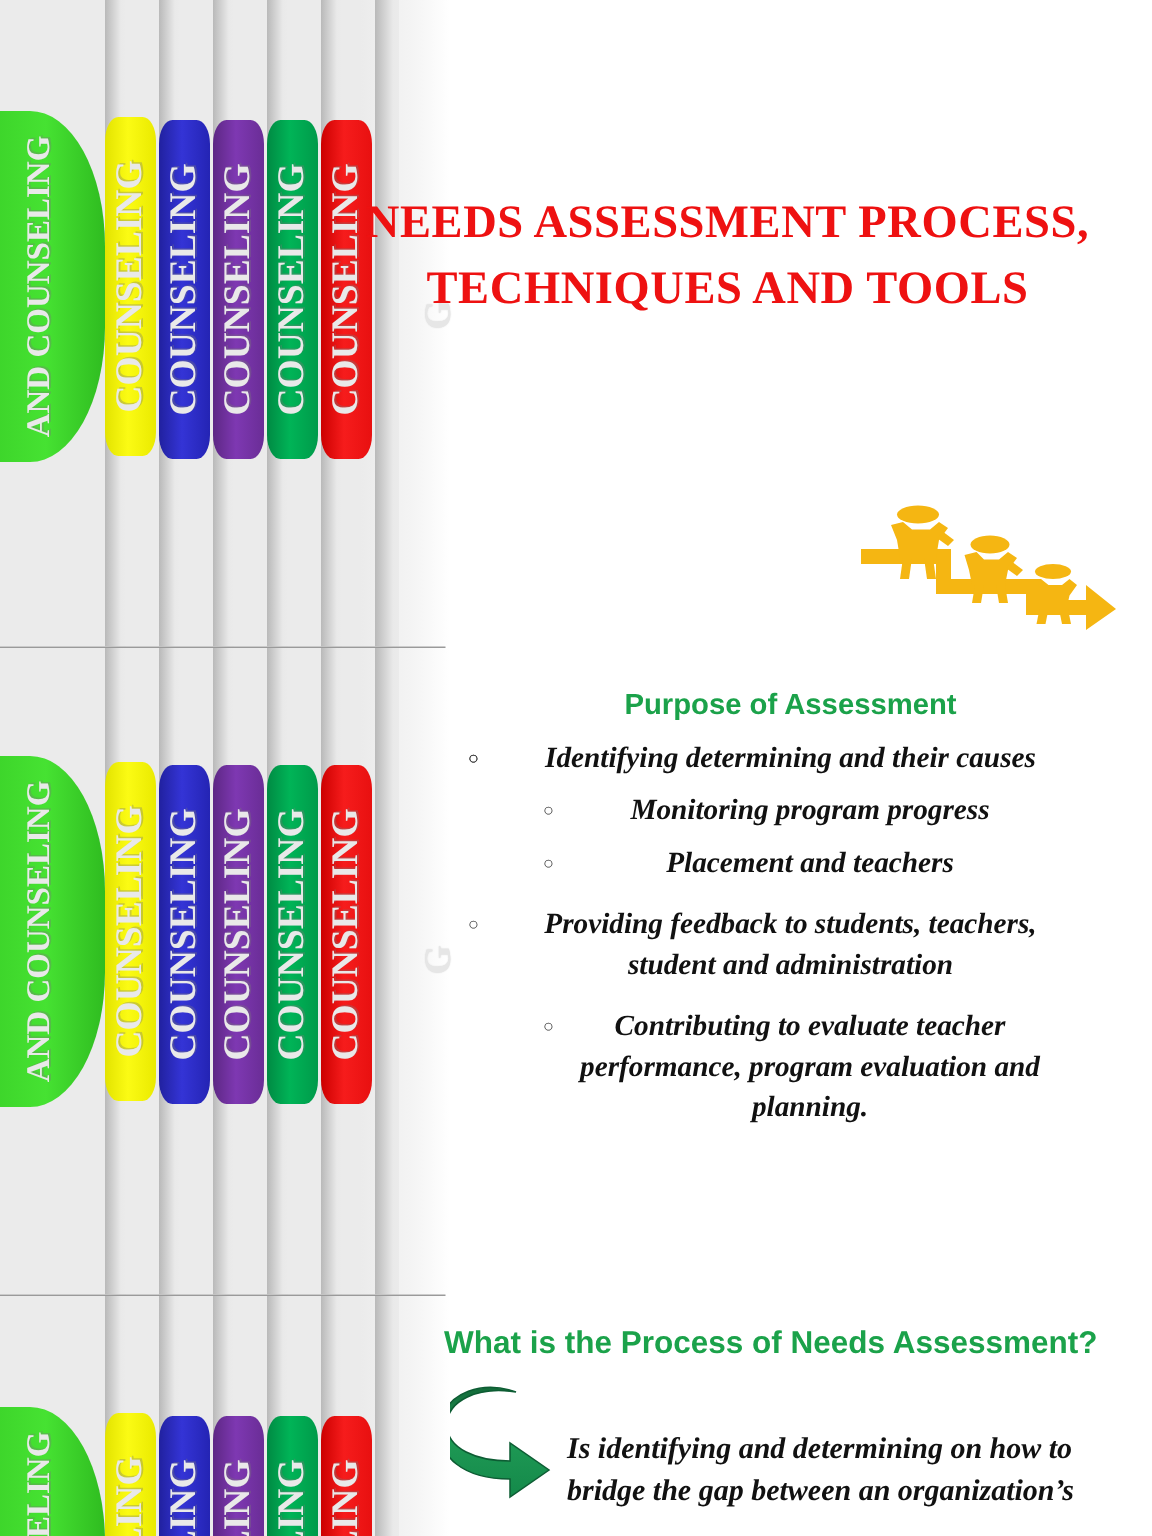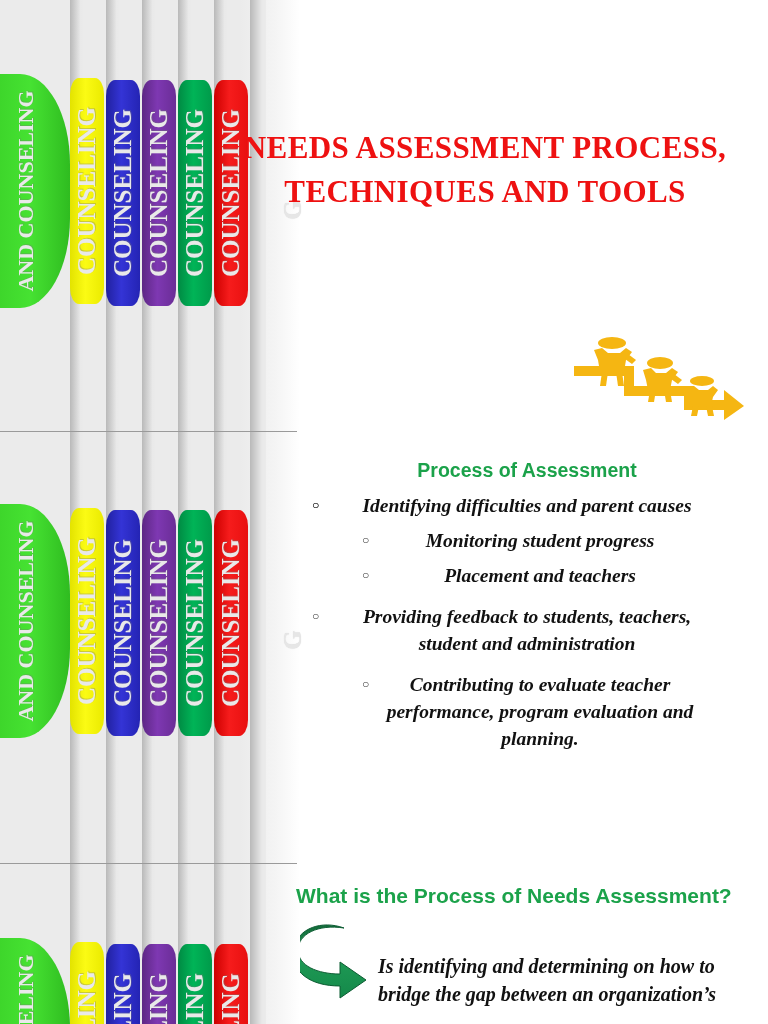--- a/index.html
+++ b/index.html
@@ -351,33 +351,33 @@
       </div>
       <div class="book" style="left:214px; top:78px; height:226px;">
         <div class="spine-color" style="background:linear-gradient(to right,#cc0000 0%,#f61c1c 45%,#e81010 100%);"></div>
         <div class="spine-label">COUNSELING</div>
       </div>
 
       <div class="ghost-g" style="left:283px; top:194px;">G</div>
     </div>
 
     <div class="content" style="left:296px; top:27px; width:462px;">
-      <div class="section-heading">Process of Assessment</div>
+      <div class="section-heading">Purpose of Assessment</div>
 
       <div class="bullets" style="margin-top:10px;">
         <div class="bullet lvl-1">
           <span class="marker">○</span>
         </div>
         <div class="bullet lvl-1">
           <span class="marker">○</span>
-          <span class="btext">Identifying difficulties and parent causes</span>
+          <span class="btext">Identifying determining and their causes</span>
         </div>
         <div class="bullet lvl-2">
           <span class="marker">○</span>
-          <span class="btext">Monitoring student progress</span>
+          <span class="btext">Monitoring program progress</span>
         </div>
         <div class="bullet lvl-2">
           <span class="marker">○</span>
           <span class="btext">Placement and teachers</span>
         </div>
         <div class="bullet lvl-1" style="margin-top:14px;">
           <span class="marker">○</span>
           <span class="btext">Providing feedback to students, teachers, student and administration</span>
         </div>
         <div class="bullet lvl-2" style="margin-top:14px;">

